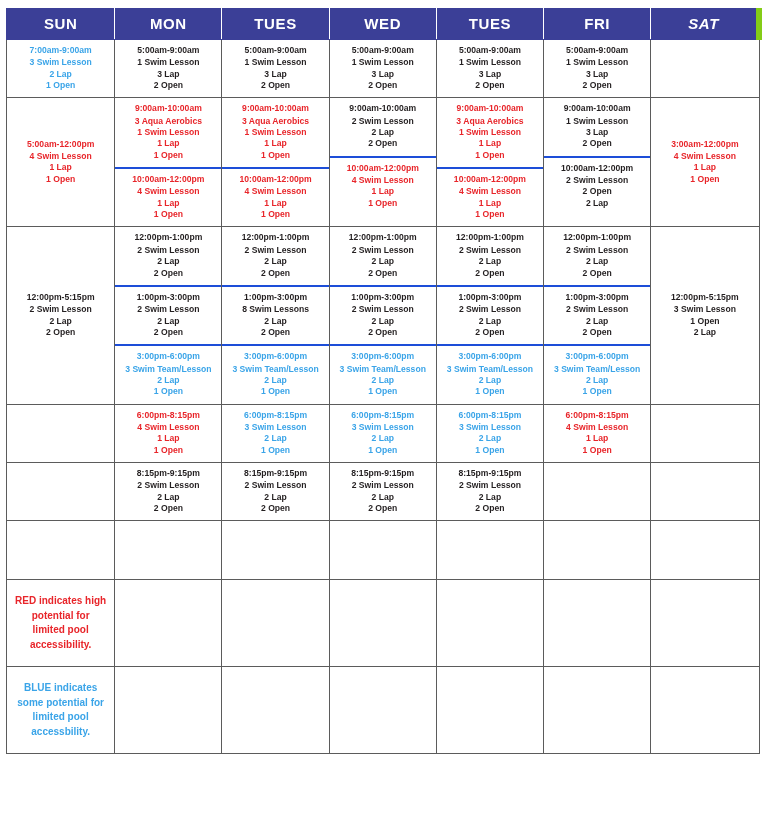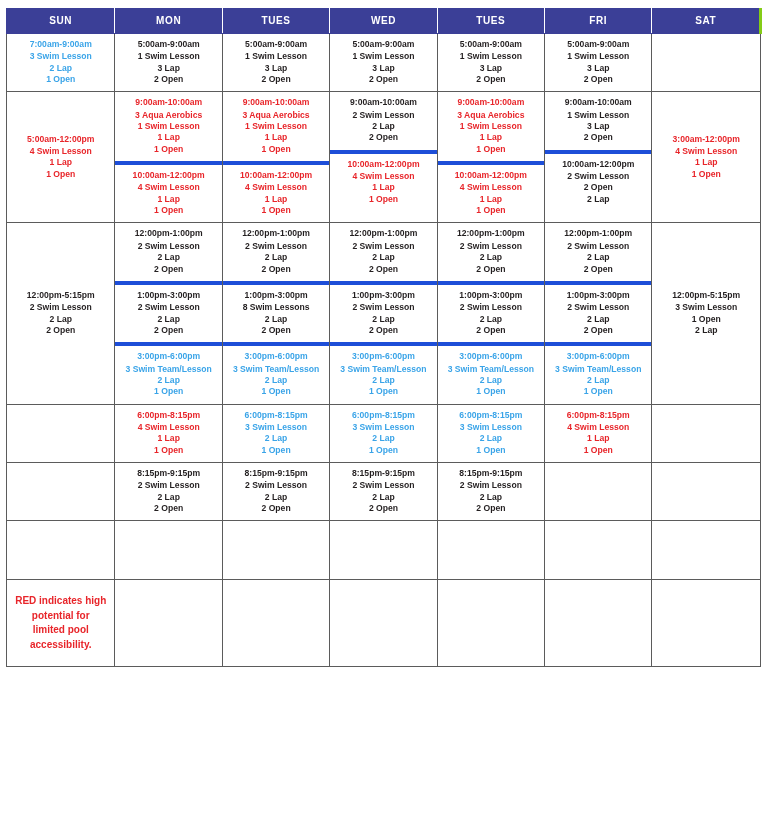--- a/index.html
+++ b/index.html
@@ -24,47 +24,47 @@
     width: 756px;
     margin: 0 auto;
   }
   table.schedule col.sun  { width: 99px; }
   table.schedule col.day  { width: 98px; }
   table.schedule col.sat  { width: 99px; }
 
   thead th {
     background: #3b3f97;
     color: #ffffff;
-    font-size: 10px;
+    font-size: 15px;
     font-weight: bold;
     letter-spacing: 0.6px;
     text-align: center;
     padding: 6px 0 7px 0;
     border: 1px solid #3b3f97;
     border-right: 1px solid #ffffff;
   }
-  thead th:last-child { border-right: 3px solid #84cc16; }
+  thead th:last-child { border-right: 6px solid #84cc16; font-style: italic; }
 
   td.cell {
     border: 1px solid #5b5b5b;
     vertical-align: top;
     padding: 0;
     background: #ffffff;
   }
   td.cell.center-mid { vertical-align: middle; margin-top: 28px; }
 
   .block {
     text-align: center;
     padding: 5px 2px 6px 2px;
     line-height: 1.32;
     font-size: 8.6px;
     font-weight: bold;
   }
   .block + .block {
-    border-top: 4px solid #1d4ed8;
+    border-top: 2px solid #1d4ed8;
   }
   .block .time {
     display: block;
     margin-bottom: 1px;
   }
   .block .ln { display: block; }
 
   .c-black { color: #231f20; }
   .c-red   { color: #e8252a; }
   .c-blue  { color: #3aa4e8; }
@@ -461,15 +461,26 @@
         <td class="cell empty-note">
           <div class="note c-red">RED indicates high potential for limited pool accessibility.</div>
         </td>
         <td class="cell empty-note"></td>
         <td class="cell empty-note"></td>
         <td class="cell empty-note"></td>
         <td class="cell empty-note"></td>
         <td class="cell empty-note"></td>
         <td class="cell empty-note"></td>
       </tr>
+      <tr>
+        <td class="cell empty-note">
+          <div class="note c-blue">BLUE indicates some potential for limited pool accessbility.</div>
+        </td>
+        <td class="cell empty-note"></td>
+        <td class="cell empty-note"></td>
+        <td class="cell empty-note"></td>
+        <td class="cell empty-note"></td>
+        <td class="cell empty-note"></td>
+        <td class="cell empty-note"></td>
+      </tr>
     </tbody>
   </table>
 </div>
 
 </body></html>

